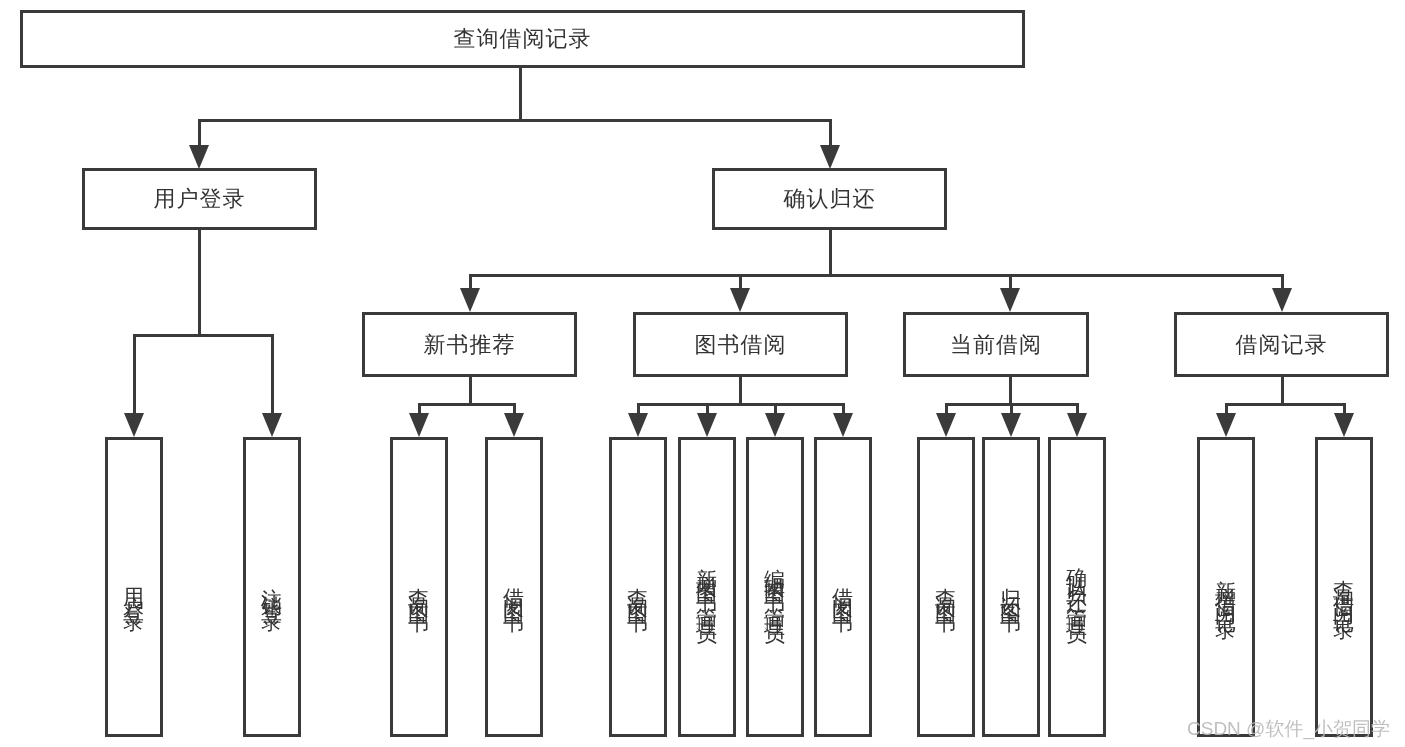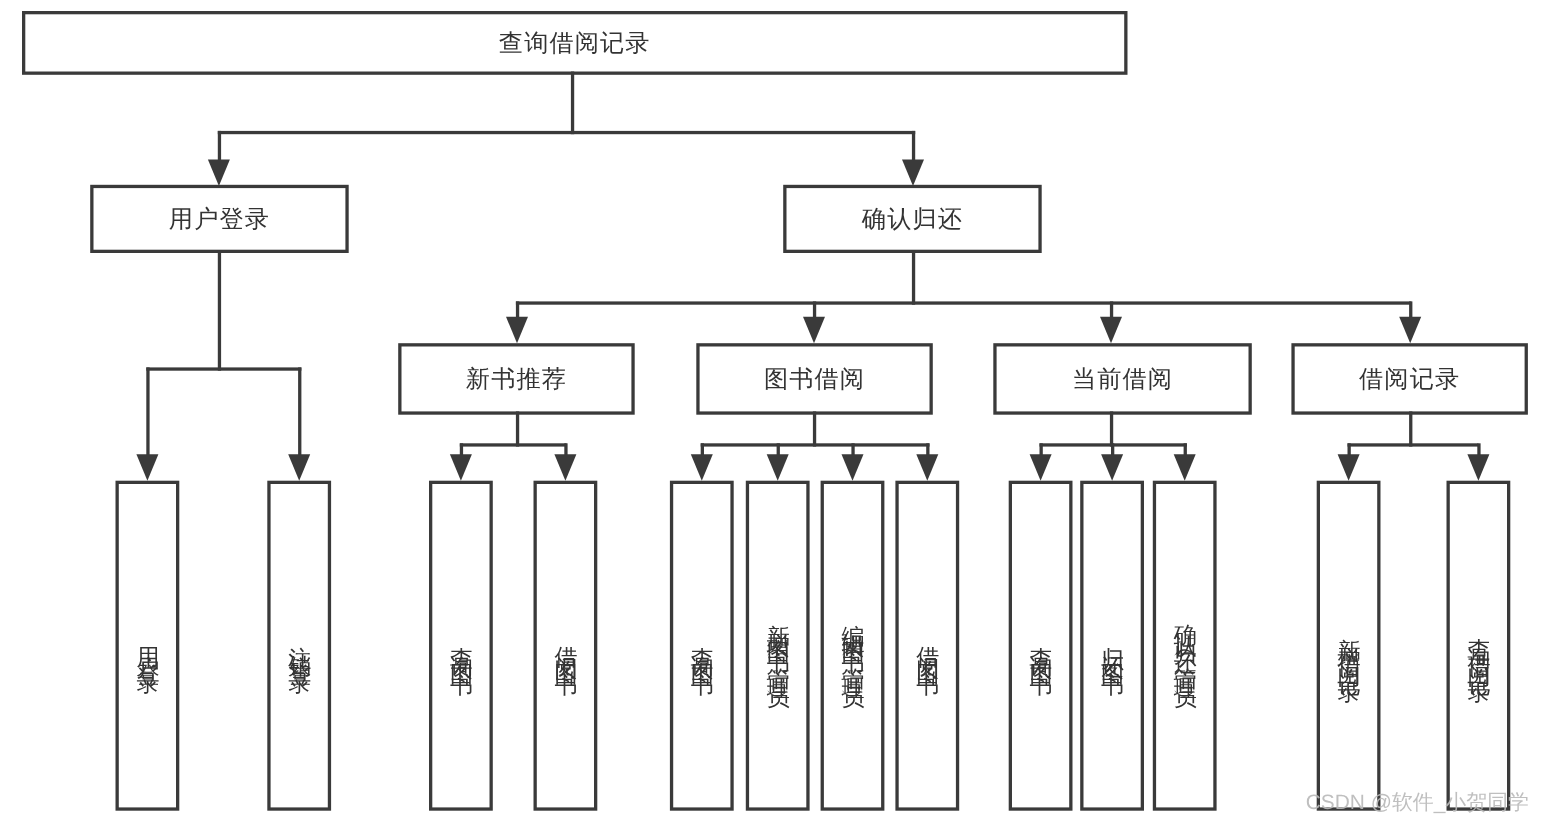--- a/index.html
+++ b/index.html
@@ -57,21 +57,21 @@
   </div>
 
   <div class="box h" style="left:362px;top:312px;width:215px;height:65px;">
     <span>新书推荐</span>
   </div>
 
   <div class="box h" style="left:633px;top:312px;width:215px;height:65px;">
     <span>图书借阅</span>
   </div>
 
-  <div class="box h" style="left:903px;top:312px;width:235px;height:65px;">
+  <div class="box h" style="left:903px;top:312px;width:186px;height:65px;">
     <span>当前借阅</span>
   </div>
 
   <div class="box h" style="left:1174px;top:312px;width:215px;height:65px;">
     <span>借阅记录</span>
   </div>
 
   <div class="box v" style="left:105px;top:437px;width:58px;height:300px;">
     <span>用户登录</span>
   </div>

